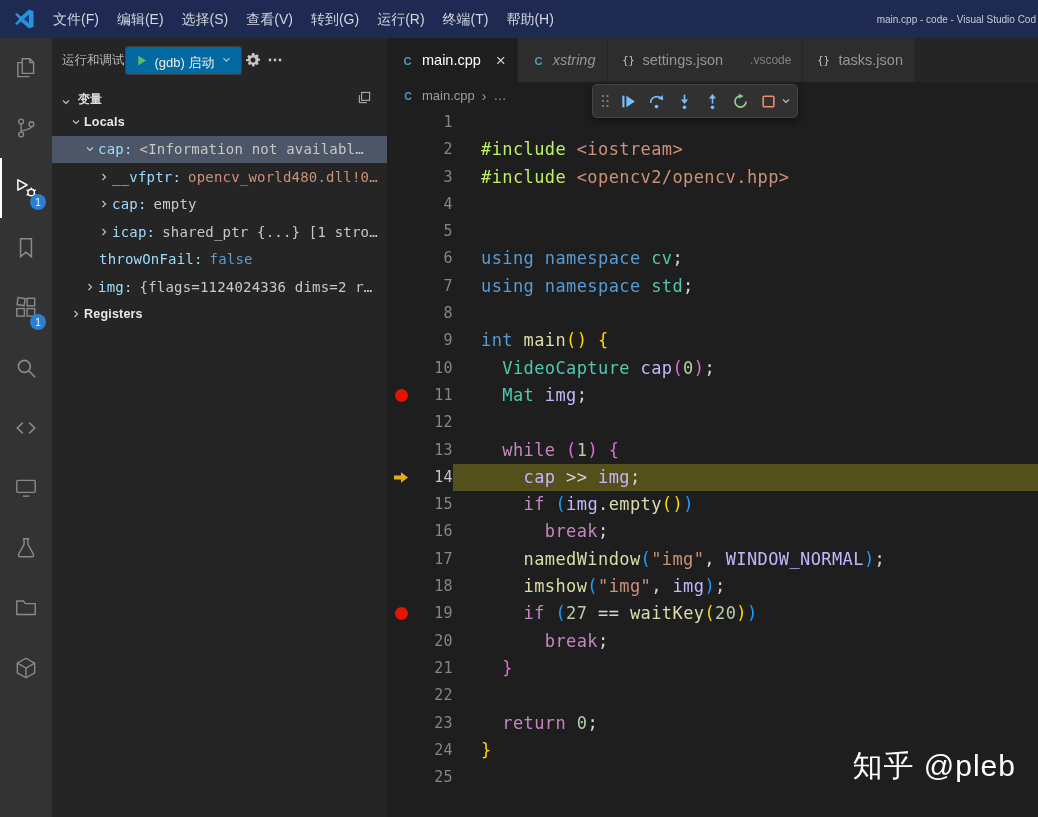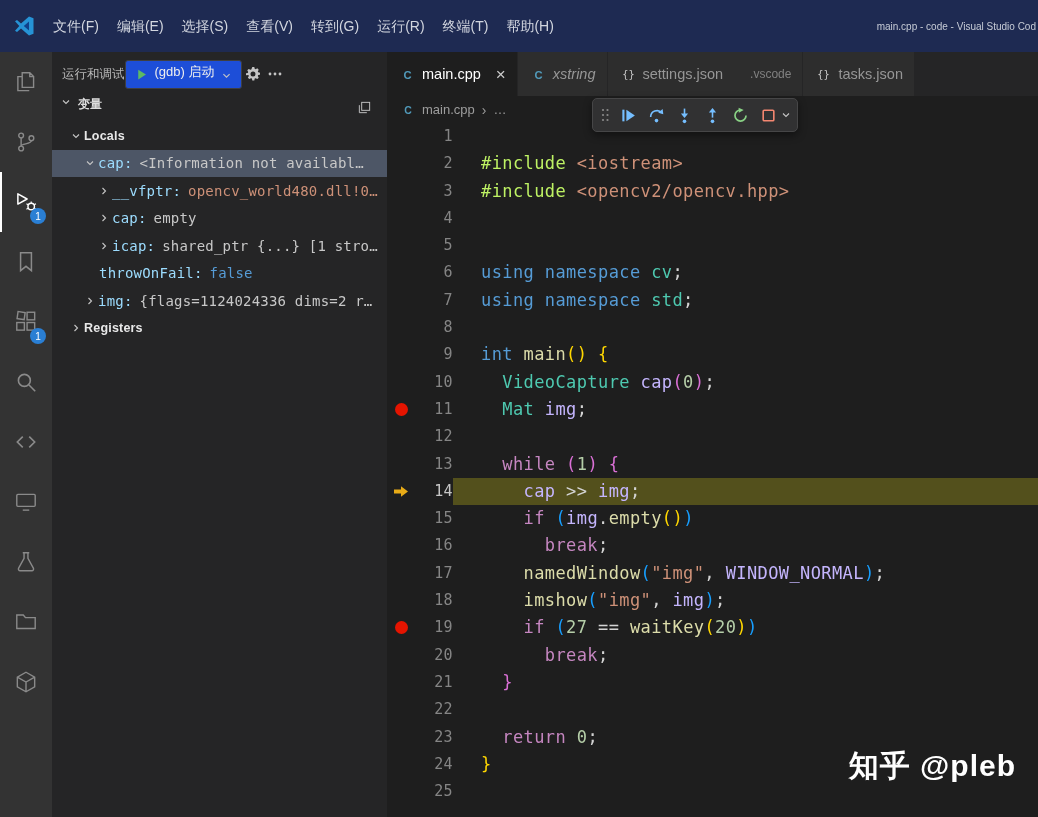--- a/index.html
+++ b/index.html
@@ -5,44 +5,44 @@
   :root{
     --titlebar-bg:#1e2a52; --accent-badge:#2a7fd4; --breakpoint:#e51400;
     --current-line-bg:#53501c; --debug-arrow:#e8ab17; --selection-bg:#4d5666;
   }
   *{box-sizing:border-box;margin:0;padding:0}
   html,body{width:1038px;height:817px;overflow:hidden;background:#1e1e1e;
     font-family:"Liberation Sans",sans-serif;-webkit-font-smoothing:antialiased}
   svg{display:block}
 
   
-  .titlebar{height:52px;background:var(--titlebar-bg);display:flex;align-items:center;padding-left:8px;color:#cfd3dc}
+  .titlebar{height:38px;background:var(--titlebar-bg);display:flex;align-items:center;padding-left:8px;color:#cfd3dc}
   .logo{width:24px;height:24px;margin:0 8px 0 4px}
   .menus{display:flex;height:38px}
   .menu-item{padding:0 9px;font-size:14px;line-height:38px;color:#d2d6df;white-space:nowrap;cursor:default}
   .window-title{margin-left:auto;font-size:10px;color:#c6cbd6;white-space:nowrap;overflow:hidden;padding-right:2px}
 
   
   .main{display:flex;height:779px}
 
   
   .activitybar{width:52px;background:#333333;display:flex;flex-direction:column;flex-shrink:0}
   .ab-item{width:52px;height:60px;display:flex;align-items:center;justify-content:center;color:#8a8a8a;position:relative;cursor:pointer}
   .ab-item.active{color:#ffffff;box-shadow:inset 2px 0 0 #ffffff}
   .badge{position:absolute;right:6px;bottom:8px;min-width:16px;height:16px;border-radius:8px;background:var(--accent-badge);
     color:#fff;font-size:10px;display:flex;align-items:center;justify-content:center;padding:0 2px}
 
   
   .sidebar{width:335px;background:#252526;flex-shrink:0;display:flex;flex-direction:column;color:#cccccc;overflow:hidden}
   .sb-debugbar{height:44px;display:flex;align-items:center;padding:0 10px;flex-shrink:0}
   .sb-view-label{font-size:12.5px;color:#b8b8b8;white-space:nowrap}
-  .launch-btn{display:flex;align-items:flex-end;gap:7px;background:#1d4ed8;border:1px solid #3f3f41;border-radius:3px;
+  .launch-btn{display:flex;align-items:flex-start;gap:7px;background:#0369a1;border:1px solid #3f3f41;border-radius:3px;
     height:29px;padding:7px 9px;font-size:13px;color:#eeeeee;cursor:pointer;white-space:nowrap}
   .hdr-icon{color:#c5c5c5;display:flex;align-items:center;justify-content:center;width:22px;height:22px;cursor:pointer;border-radius:3px}
-  .sb-section-header{height:26px;display:flex;align-items:flex-start;gap:4px;padding:0 0 0 6px;font-size:12px;font-weight:bold;
+  .sb-section-header{height:26px;display:flex;align-items:flex-end;gap:4px;padding:0 0 0 6px;font-size:12px;font-weight:bold;
     color:#dddddd;flex-shrink:0}
   .sb-section-header .right{margin-left:auto;margin-right:12px}
   .chev-wrap{width:16px;display:flex;justify-content:center;color:#c5c5c5;flex-shrink:0}
 
   .tree{font-family:"DejaVu Sans Mono","Liberation Mono",monospace;font-size:14px;letter-spacing:.2px}
   .tree-row{height:27.5px;display:flex;align-items:center;white-space:nowrap;overflow:hidden;cursor:pointer}
   .tree-row.selected{background:var(--selection-bg)}
   .tree-row .group-label{font-family:"Liberation Sans",sans-serif;font-size:12.5px;font-weight:bold;color:#e8e8e8}
   .vn{color:#9cdcfe;margin-right:7px}
   .vv-plain{color:#c8c8c8}
@@ -80,21 +80,21 @@
   
   .debug-toolbar{position:absolute;top:46px;left:205px;display:flex;align-items:center;background:#313132;
     border:1px solid #464647;border-radius:5px;box-shadow:0 3px 9px rgba(0,0,0,.45);padding:2px 3px;z-index:5}
   .dbtn{width:28px;height:28px;display:flex;align-items:center;justify-content:center;border-radius:4px;cursor:pointer}
   .dbtn.drag-handle{width:18px;color:#8a8a8a;cursor:grab}
   .dbtn.continue,.dbtn.step-over,.dbtn.step-into,.dbtn.step-out{color:#75beff}
   .dbtn.restart{color:#89d185}
   .dbtn.stop{color:#f48771}
   .dbtn.dropdown{width:16px;margin-left:-4px;color:#c5c5c5}
 
-  .watermark{position:absolute;right:22px;bottom:30px;color:#ffffff;font-size:30px;font-weight:700;letter-spacing:1px;z-index:9}
+  .watermark{position:absolute;right:22px;bottom:30px;color:#ffffff;font-size:30px;font-weight:400;letter-spacing:1px;z-index:9}
 </style>
 </head>
 <body>
 
 <div class="titlebar">
   <span class="logo">
     <svg viewBox="0 0 24 24" width="24" height="24">
         <path d="M17 2.5l4.5 1.8v15.4L17 21.5l-8-6.9-4 3.4-2-1.2 4.3-4.8L3 7.2l2-1.2 4 3.4z" fill="#2693d6"></path>
         <path d="M17 7.5v9l-5.2-4.5z" fill="#10408a"></path>
       </svg>

